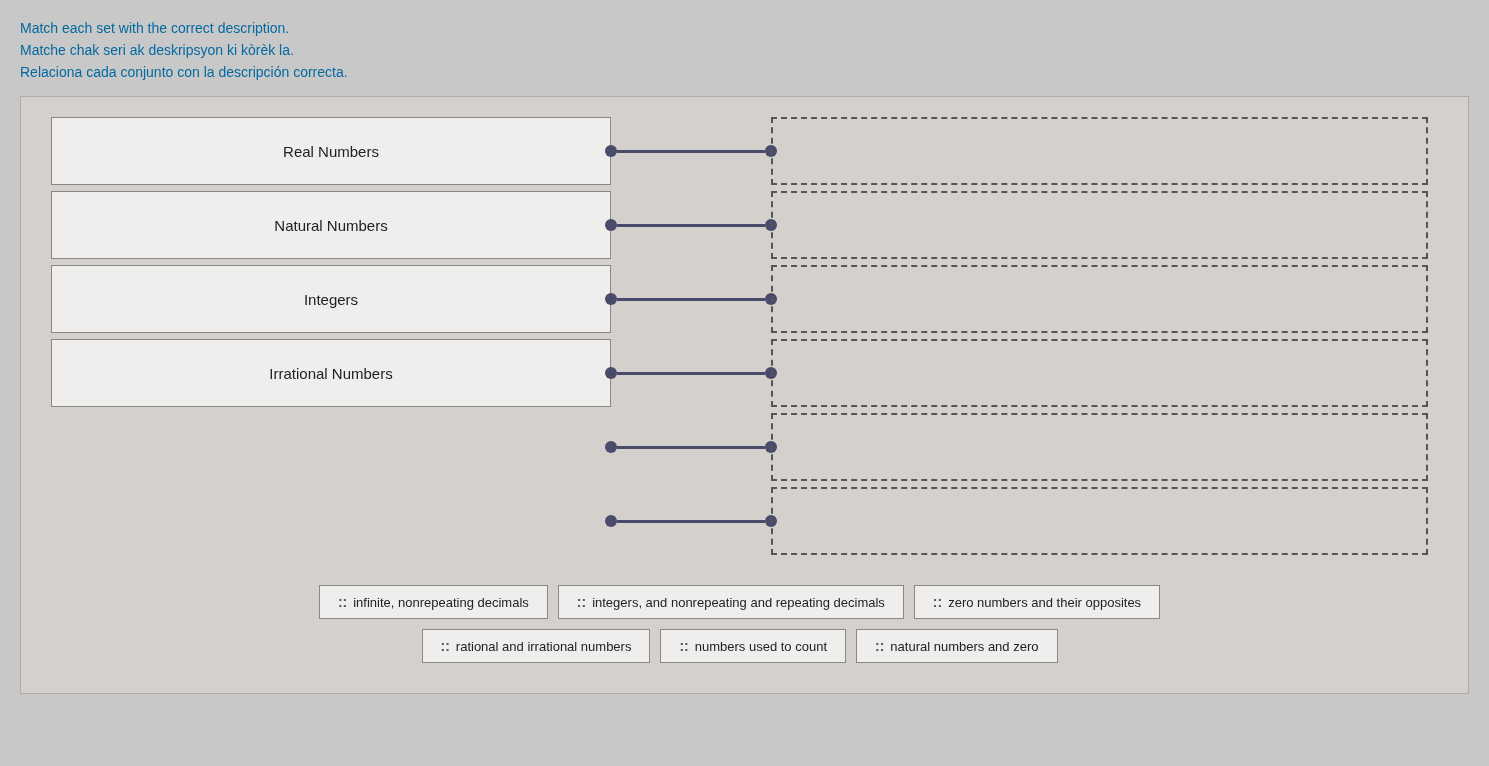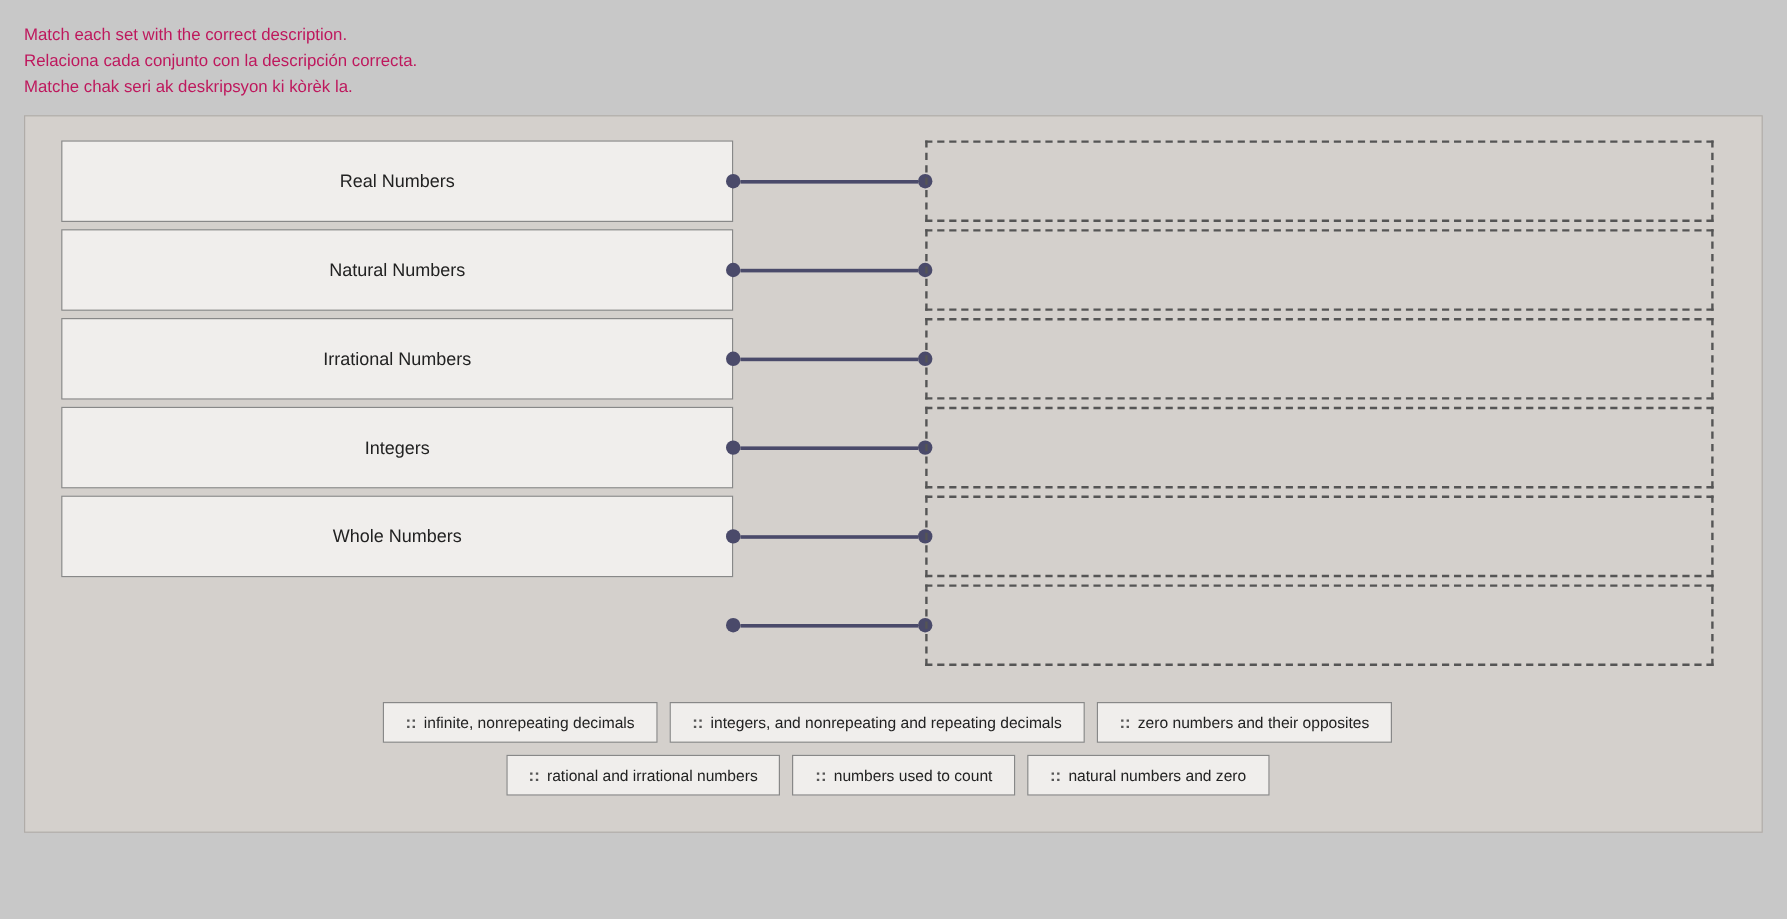--- a/index.html
+++ b/index.html
@@ -8,21 +8,21 @@
       background: #c8c8c8;
       width: 1489px;
       min-height: 766px;
       padding: 20px;
     }
     .instructions {
       margin-bottom: 16px;
     }
     .instructions p {
       font-size: 14px;
-      color: #be185d;
+      color: #0369a1;
       margin-bottom: 6px;
     }
     .main-container {
       background: #d4d0cc;
       border: 1px solid #b0aca8;
       padding: 20px 40px 30px 30px;
       position: relative;
     }
     .matching-area {
       display: flex;
@@ -104,42 +104,39 @@
       color: #555;
       font-size: 14px;
       font-weight: bold;
     }
   </style>
 </head>
 <body>
 
 <div class="instructions">
   <p>Match each set with the correct description.</p>
+  <p>Matche chak seri ak deskripsyon ki kòrèk la.</p>
   <p>Relaciona cada conjunto con la descripción correcta.</p>
-  <p>Matche chak seri ak deskripsyon ki kòrèk la.</p>
 </div>
 
 <div class="main-container">
   <div class="matching-area">
     <div class="left-column">
 
       <div class="left-item">
         <span>Real Numbers</span>
       </div>
       <div class="left-item">
         <span>Natural Numbers</span>
       </div>
       <div class="left-item">
+        <span>Integers</span>
+      </div>
+      <div class="left-item">
         <span>Irrational Numbers</span>
-      </div>
-      <div class="left-item">
-        <span>Integers</span>
-      </div>
-      <div class="left-item">
-        <span>Whole Numbers</span>
       </div>
     </div>
 
     <div class="connector-area" style="position:relative;">
 
       <div style="position:absolute; top:0; left:0; width:100%; height:68px; display:flex; align-items:center;">
         <div class="dot" style="margin-left:-6px;"></div>
         <div class="line"></div>
         <div class="dot" style="margin-right:-6px;"></div>
       </div>

